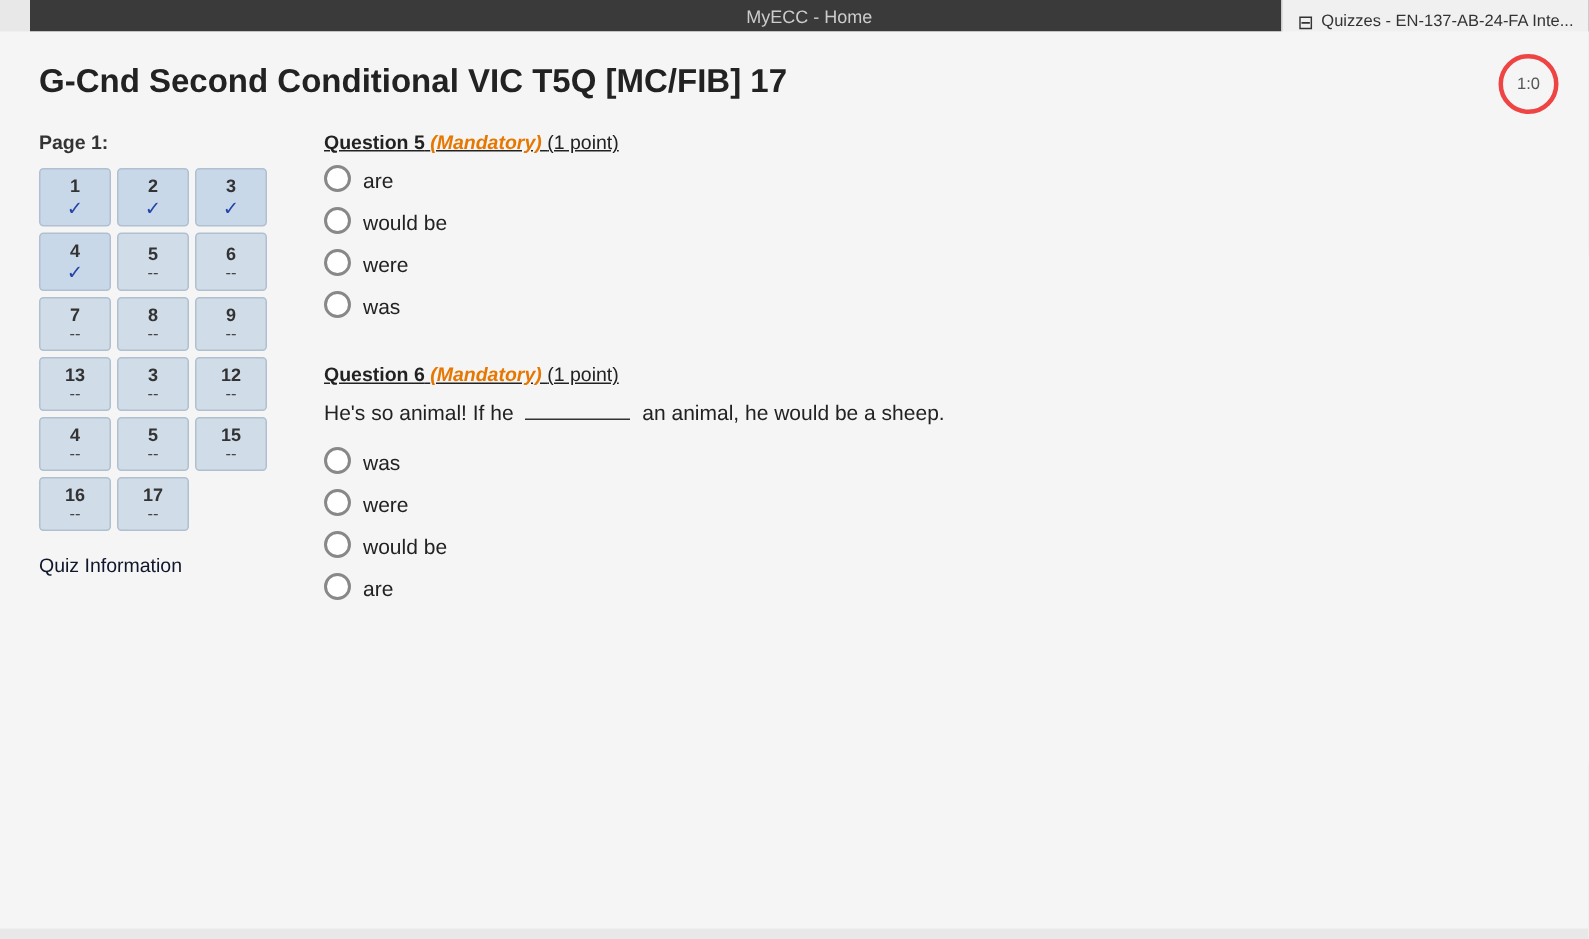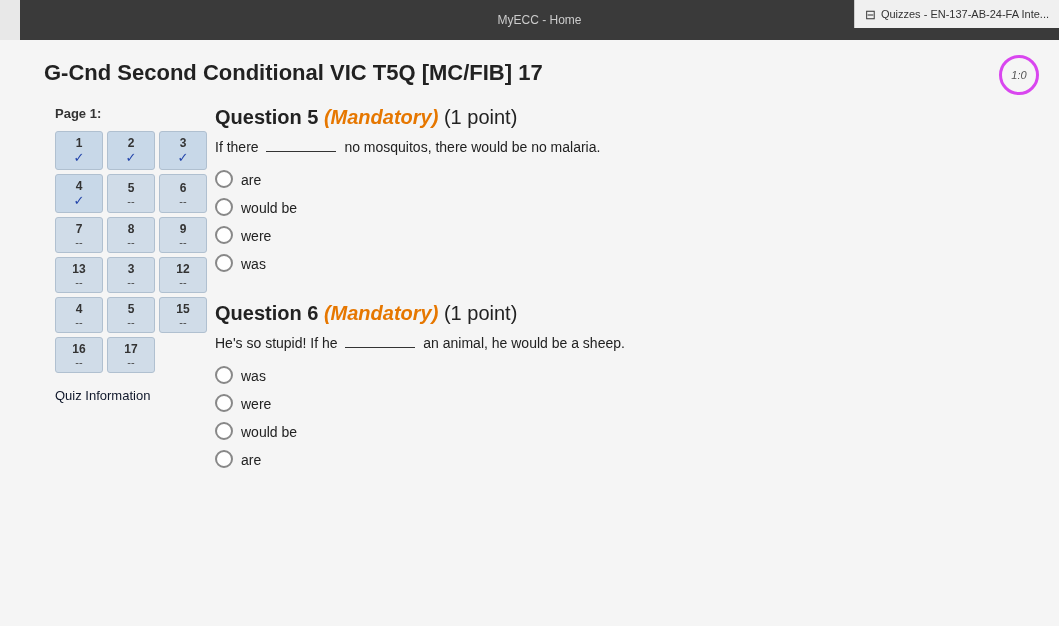--- a/index.html
+++ b/index.html
@@ -8,21 +8,21 @@
       background: #e8e8e8;
       min-height: 626px;
       min-width: 1059px;
       position: relative;
       overflow: hidden;
     }
 
     
     .browser-bar {
       background: #3a3a3a;
-      height: 40px;
+      height: 21px;
       display: flex;
       align-items: center;
       justify-content: center;
       position: relative;
       margin-left: 20px;
     }
     .browser-bar-title {
       color: #ccc;
       font-size: 12px;
     }
@@ -43,52 +43,51 @@
     }
     .quizzes-tab-icon {
       margin-right: 5px;
       font-size: 13px;
     }
 
     
     .main-content {
       background: #f5f5f5;
       min-height: 598px;
-      padding: 20px 44px;
+      padding: 20px 26px;
       position: relative;
     }
 
     
     .page-title {
       font-size: 22px;
       font-weight: bold;
       color: #222;
       margin-bottom: 20px;
     }
 
     
     .timer-circle {
       position: absolute;
       top: 15px;
       right: 20px;
       width: 40px;
       height: 40px;
-      border: 3px solid #d946ef;
+      border: 3px solid #ef4444;
       border-radius: 50%;
       display: flex;
       align-items: center;
       justify-content: center;
       font-size: 11px;
       color: #555;
-      font-style: italic;
     }
 
     .content-row {
       display: flex;
-      margin-left: 11px;
+      gap: 30px;
     }
 
     
     .question-nav {
       min-width: 160px;
     }
     .page-label {
       font-size: 13px;
       font-weight: bold;
       color: #333;
@@ -140,24 +139,25 @@
 
     
     .questions-area {
       flex: 1;
     }
 
     .question-block {
       margin-bottom: 30px;
     }
     .question-header {
-      font-size: 20px;
+      font-size: 13px;
       font-weight: bold;
       color: #222;
       margin-bottom: 8px;
+      text-decoration: underline;
     }
     .question-header .mandatory {
       color: #e67700;
       font-style: italic;
     }
     .question-header .points {
       color: #222;
       font-weight: normal;
       font-style: normal;
     }
@@ -301,25 +301,20 @@
     </div>
 
     <div class="questions-area">
 
       <div class="question-block">
         <div class="question-header">
           <span>Question 5</span>
           <span class="mandatory"> (Mandatory) </span>
           <span class="points">(1 point)</span>
         </div>
-        <div class="question-text">
-          <span>If there</span>
-          <span class="blank"></span>
-          <span>no mosquitos, there would be no malaria.</span>
-        </div>
         <ul class="options-list">
           <li class="option-item">
             <span class="radio-btn"></span>
             <span>are</span>
           </li>
           <li class="option-item">
             <span class="radio-btn"></span>
             <span>would be</span>
           </li>
           <li class="option-item">
@@ -333,21 +328,21 @@
         </ul>
       </div>
 
       <div class="question-block">
         <div class="question-header">
           <span>Question 6</span>
           <span class="mandatory"> (Mandatory) </span>
           <span class="points">(1 point)</span>
         </div>
         <div class="question-text">
-          <span>He's so stupid! If he</span>
+          <span>He's so animal! If he</span>
           <span class="blank"></span>
           <span>an animal, he would be a sheep.</span>
         </div>
         <ul class="options-list">
           <li class="option-item">
             <span class="radio-btn"></span>
             <span>was</span>
           </li>
           <li class="option-item">
             <span class="radio-btn"></span>

